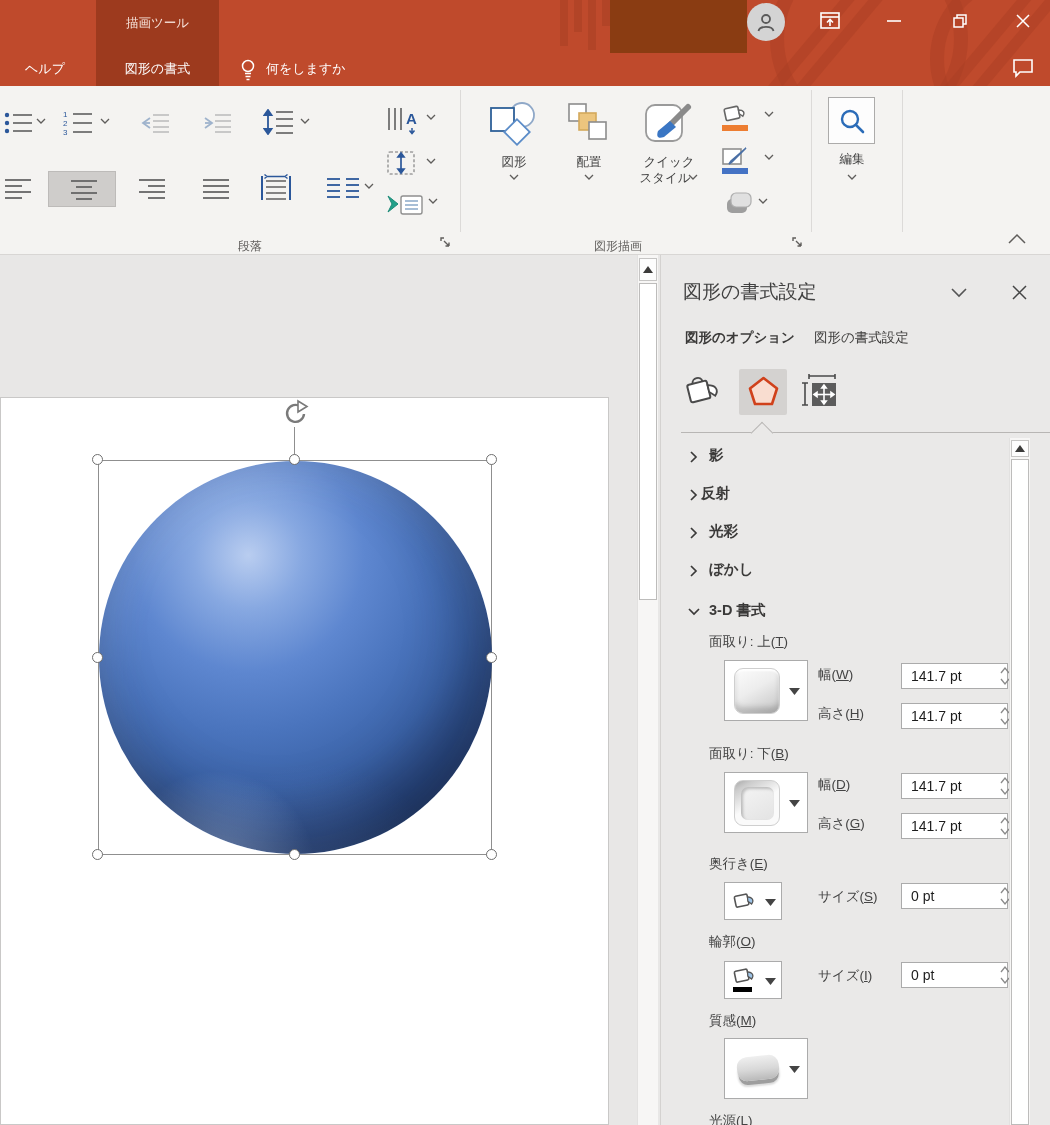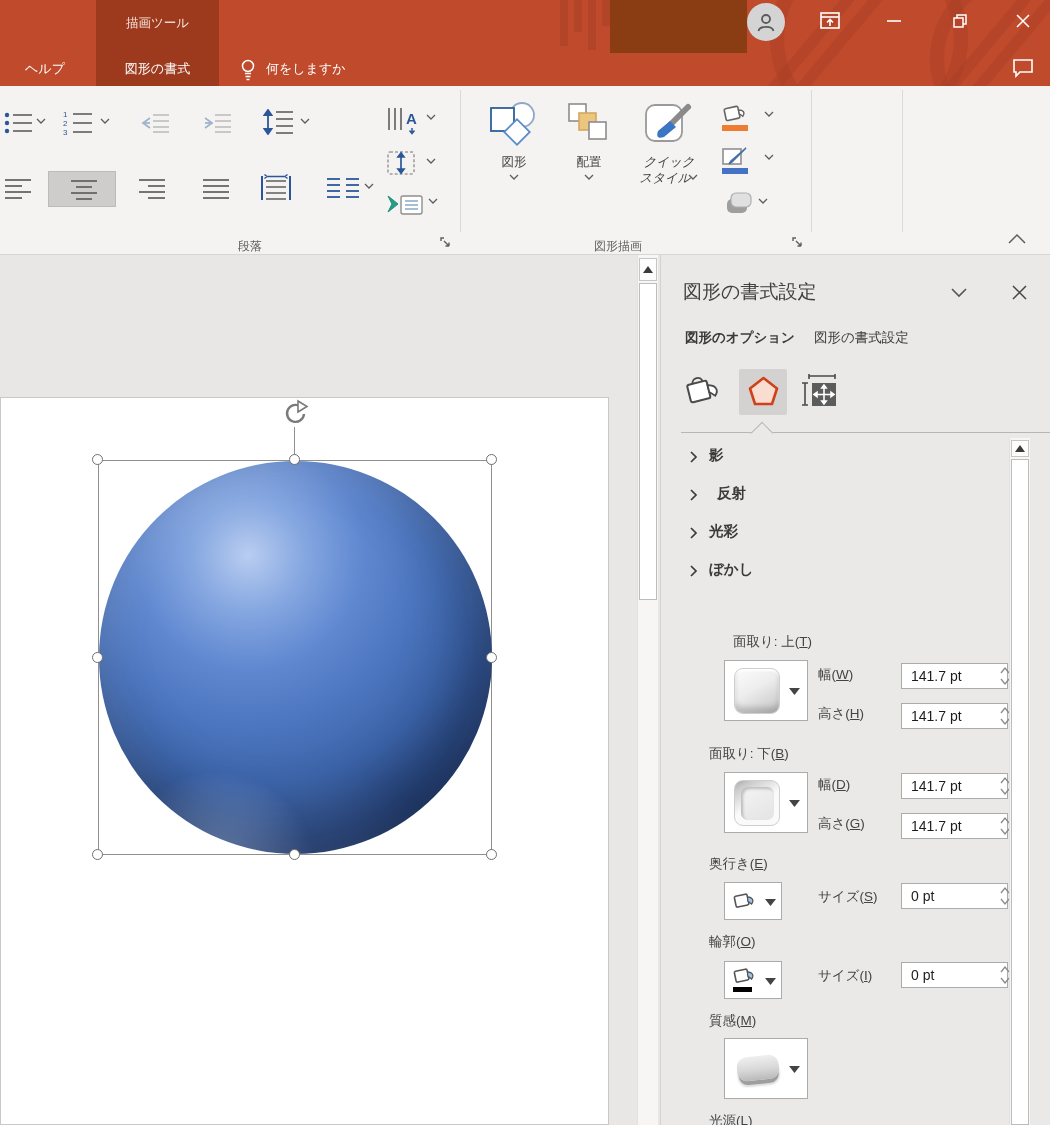--- a/index.html
+++ b/index.html
@@ -391,21 +391,21 @@
             <rect x="23" y="20" width="17" height="17" fill="#fff" stroke="#8c8c8c" stroke-width="1.6"></rect>
           </svg>
       </div>
       <div class="abs rlabel" style="left:-11px;top:54px;width:72px;">配置</div>
       <div class="abs" style="left:20px;top:74px;">
         <svg width="10" height="7" viewBox="0 0 10 7">
             <polyline points="1,1 5,5 9,1" fill="none" stroke="#5f5d5b" stroke-width="1.3"></polyline>
           </svg>
       </div>
     </div>
-    <div class="abs" style="left:638px;top:14px;width:62px;height:96px;font-style:italic;">
+    <div class="abs" style="left:638px;top:14px;width:62px;height:96px;">
       <div class="abs" style="left:4px;top:1px;">
         <svg width="54" height="50" viewBox="0 0 54 50">
             <rect x="4" y="4" width="36" height="36" rx="9" fill="#fff" stroke="#9a9a9a" stroke-width="1.8"></rect>
             <line x1="46" y1="6" x2="28" y2="24" stroke="#8a8a8a" stroke-width="6" stroke-linecap="round"></line>
             <path d="M28 20 L34 26 L22 36 C16 38 14 36 16 30 Z" fill="#3a76c4"></path>
           </svg>
       </div>
       <div class="abs rlabel" style="left:-5px;top:54px;width:72px;">クイック</div>
       <div class="abs rlabel" style="left:-9px;top:70px;width:72px;">スタイル</div>
       <div class="abs" style="left:50px;top:74px;">
@@ -453,20 +453,36 @@
         </svg>
     </div>
 
     <div class="abs grp-label" style="left:558px;top:152px;width:120px;">図形描画</div>
     <div class="abs" style="left:792px;top:151px;">
       <svg width="13" height="13" viewBox="0 0 13 13">
           <path d="M1 4 V1 H4 M4 4 L9 9 M9 9 V5.5 M9 9 H5.5" fill="none" stroke="#5f5d5b" stroke-width="1.4"></path>
         </svg>
     </div>
 
+    <div class="abs" style="left:826px;top:10px;width:54px;height:92px;">
+      <div class="abs ed-box" style="left:2px;top:1px;width:47px;height:47px;">
+        <span>
+          <svg width="30" height="30" viewBox="0 0 30 30">
+              <circle cx="13" cy="13" r="8" fill="none" stroke="#2b6cb8" stroke-width="2.4"></circle>
+              <line x1="19" y1="19" x2="26" y2="26" stroke="#2b6cb8" stroke-width="2.6" stroke-linecap="round"></line>
+            </svg>
+        </span>
+      </div>
+      <div class="abs rlabel" style="left:-10px;top:55px;width:72px;">編集</div>
+      <div class="abs" style="left:21px;top:78px;">
+        <svg width="10" height="7" viewBox="0 0 10 7">
+            <polyline points="1,1 5,5 9,1" fill="none" stroke="#5f5d5b" stroke-width="1.3"></polyline>
+          </svg>
+      </div>
+    </div>
 
     <div class="abs" style="left:1006px;top:146px;">
       <svg width="22" height="14" viewBox="0 0 22 14">
           <polyline points="3,11 11,3 19,11" fill="none" stroke="#5f5d5b" stroke-width="1.5"></polyline>
         </svg>
     </div>
   </div>
 
   <div class="abs" id="canvas">
     <div class="abs" id="slide"></div>
@@ -564,40 +580,48 @@
           </svg>
         </span>
       <span class="abs sect-label" style="left:22px;top:0;">影</span>
     </div>
     <div class="abs" style="left:26px;top:229px;width:330px;height:22px;">
       <span class="abs" style="left:2px;top:4px;">
           <svg width="9" height="14" viewBox="0 0 9 14">
             <polyline points="2,2 7,7 2,12" fill="none" stroke="#3b3a39" stroke-width="1.7"></polyline>
           </svg>
         </span>
-      <span class="abs sect-label" style="left:30px;top:0;">反射</span>
+      <span class="abs sect-label" style="left:14px;top:0;">反射</span>
     </div>
     <div class="abs" style="left:26px;top:267px;width:330px;height:22px;">
       <span class="abs" style="left:2px;top:4px;">
           <svg width="9" height="14" viewBox="0 0 9 14">
             <polyline points="2,2 7,7 2,12" fill="none" stroke="#3b3a39" stroke-width="1.7"></polyline>
           </svg>
         </span>
       <span class="abs sect-label" style="left:22px;top:0;">光彩</span>
     </div>
     <div class="abs" style="left:26px;top:305px;width:330px;height:22px;">
       <span class="abs" style="left:2px;top:4px;">
           <svg width="9" height="14" viewBox="0 0 9 14">
             <polyline points="2,2 7,7 2,12" fill="none" stroke="#3b3a39" stroke-width="1.7"></polyline>
           </svg>
         </span>
       <span class="abs sect-label" style="left:22px;top:0;">ぼかし</span>
     </div>
-
-    <div class="abs f-label" style="left:48px;top:378px;margin-left:24px;">面取り: 上(<u>T</u>)</div>
+    <div class="abs" style="left:26px;top:346px;width:330px;height:22px;">
+      <span class="abs" style="left:0px;top:6px;">
+          <svg width="14" height="9" viewBox="0 0 14 9">
+            <polyline points="2,2 7,7 12,2" fill="none" stroke="#3b3a39" stroke-width="1.7"></polyline>
+          </svg>
+        </span>
+      <span class="abs sect-label" style="left:22px;top:0;">3-D 書式</span>
+    </div>
+
+    <div class="abs f-label" style="left:48px;top:378px;">面取り: 上(<u>T</u>)</div>
     <div class="abs pickbox" style="left:63px;top:405px;width:84px;height:61px;">
       <div class="abs keycap-top" style="left:9px;top:7px;width:46px;height:46px;"></div>
       <span class="abs" style="left:64px;top:27px;">
           <svg width="11" height="7" viewBox="0 0 11 7">
             <polygon points="0,0 11,0 5.5,7" fill="#444"></polygon>
           </svg>
         </span>
     </div>
     <div class="abs f-label" style="left:157px;top:411px;">幅(<u>W</u>)</div>
     <div class="abs valbox" style="left:240px;top:408px;width:107px;height:26px;">141.7 pt</div>

